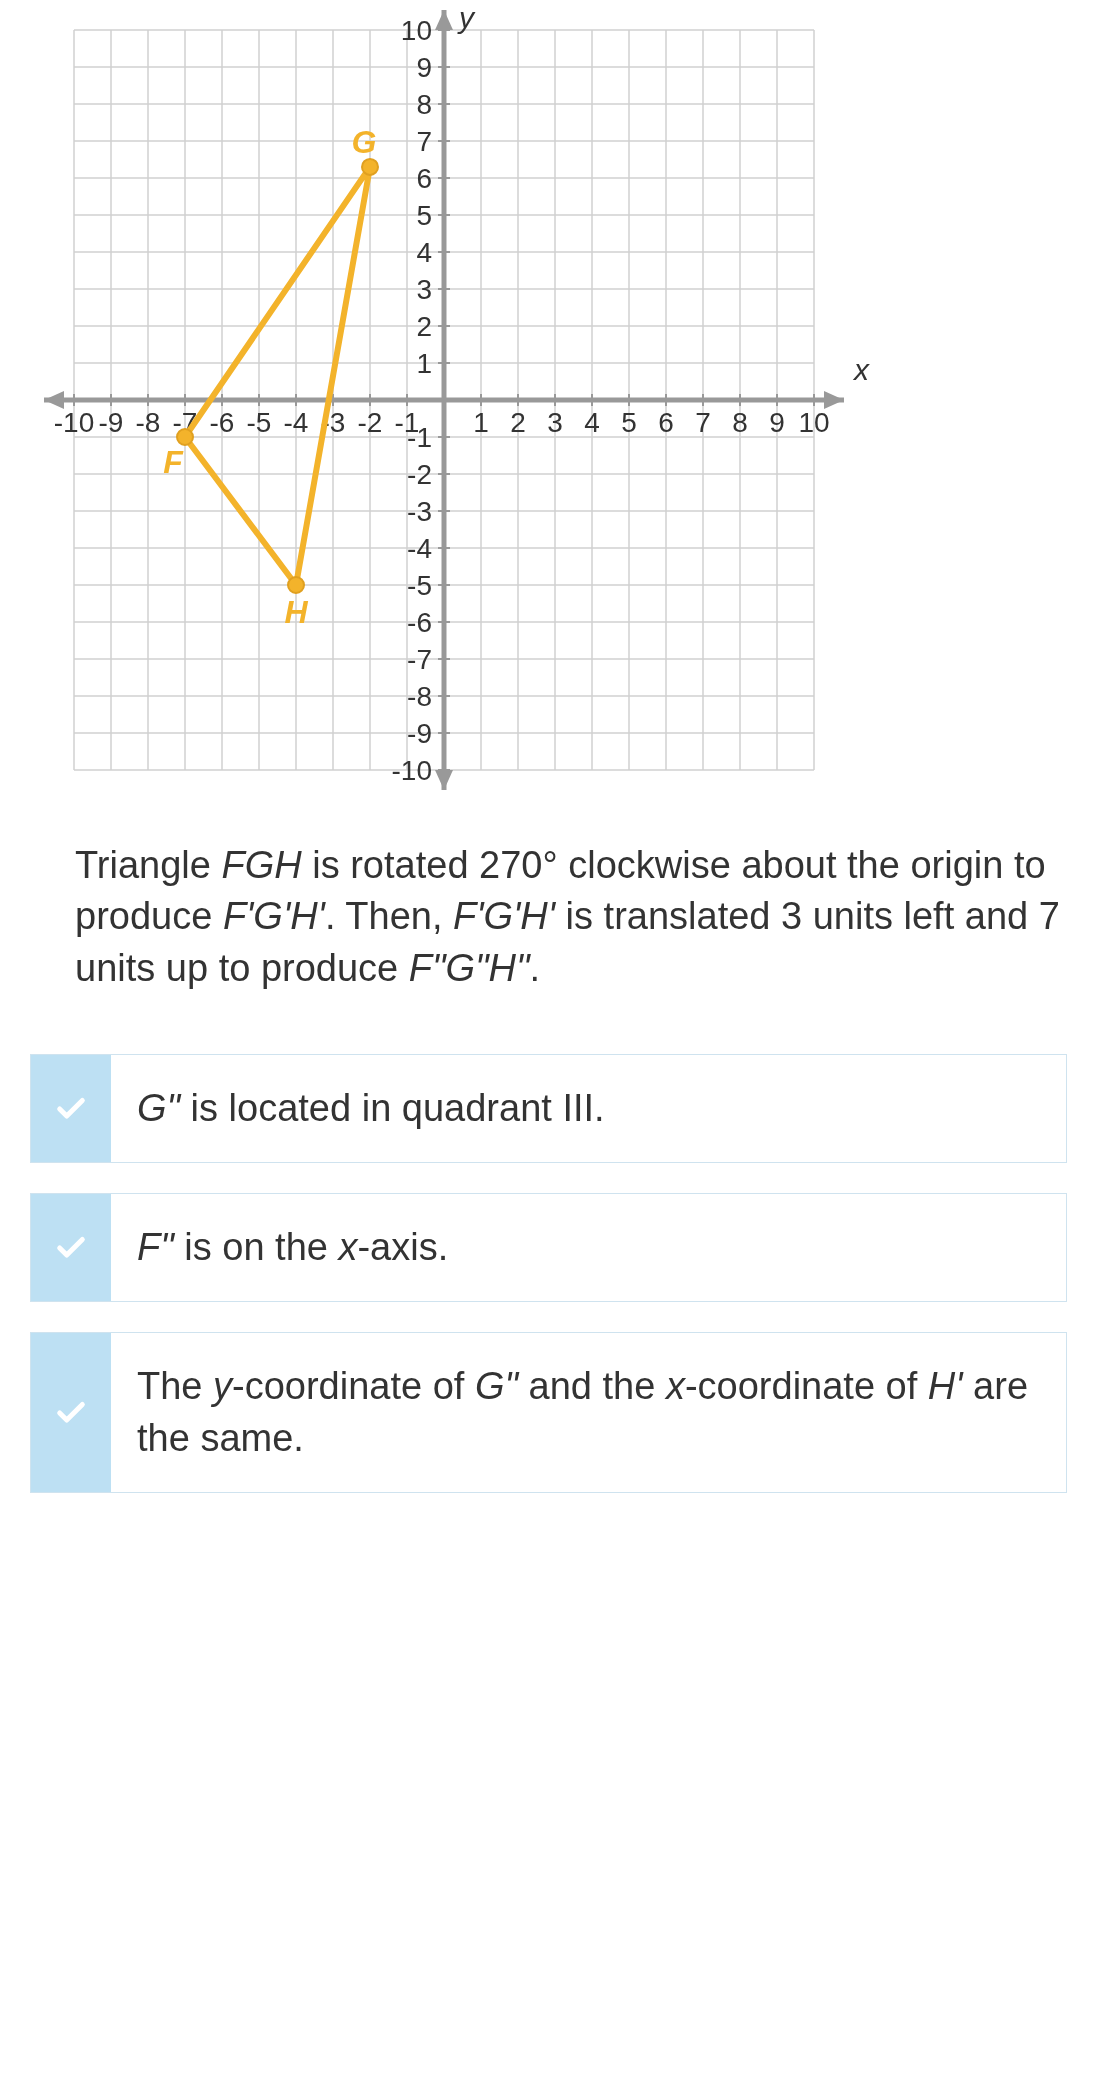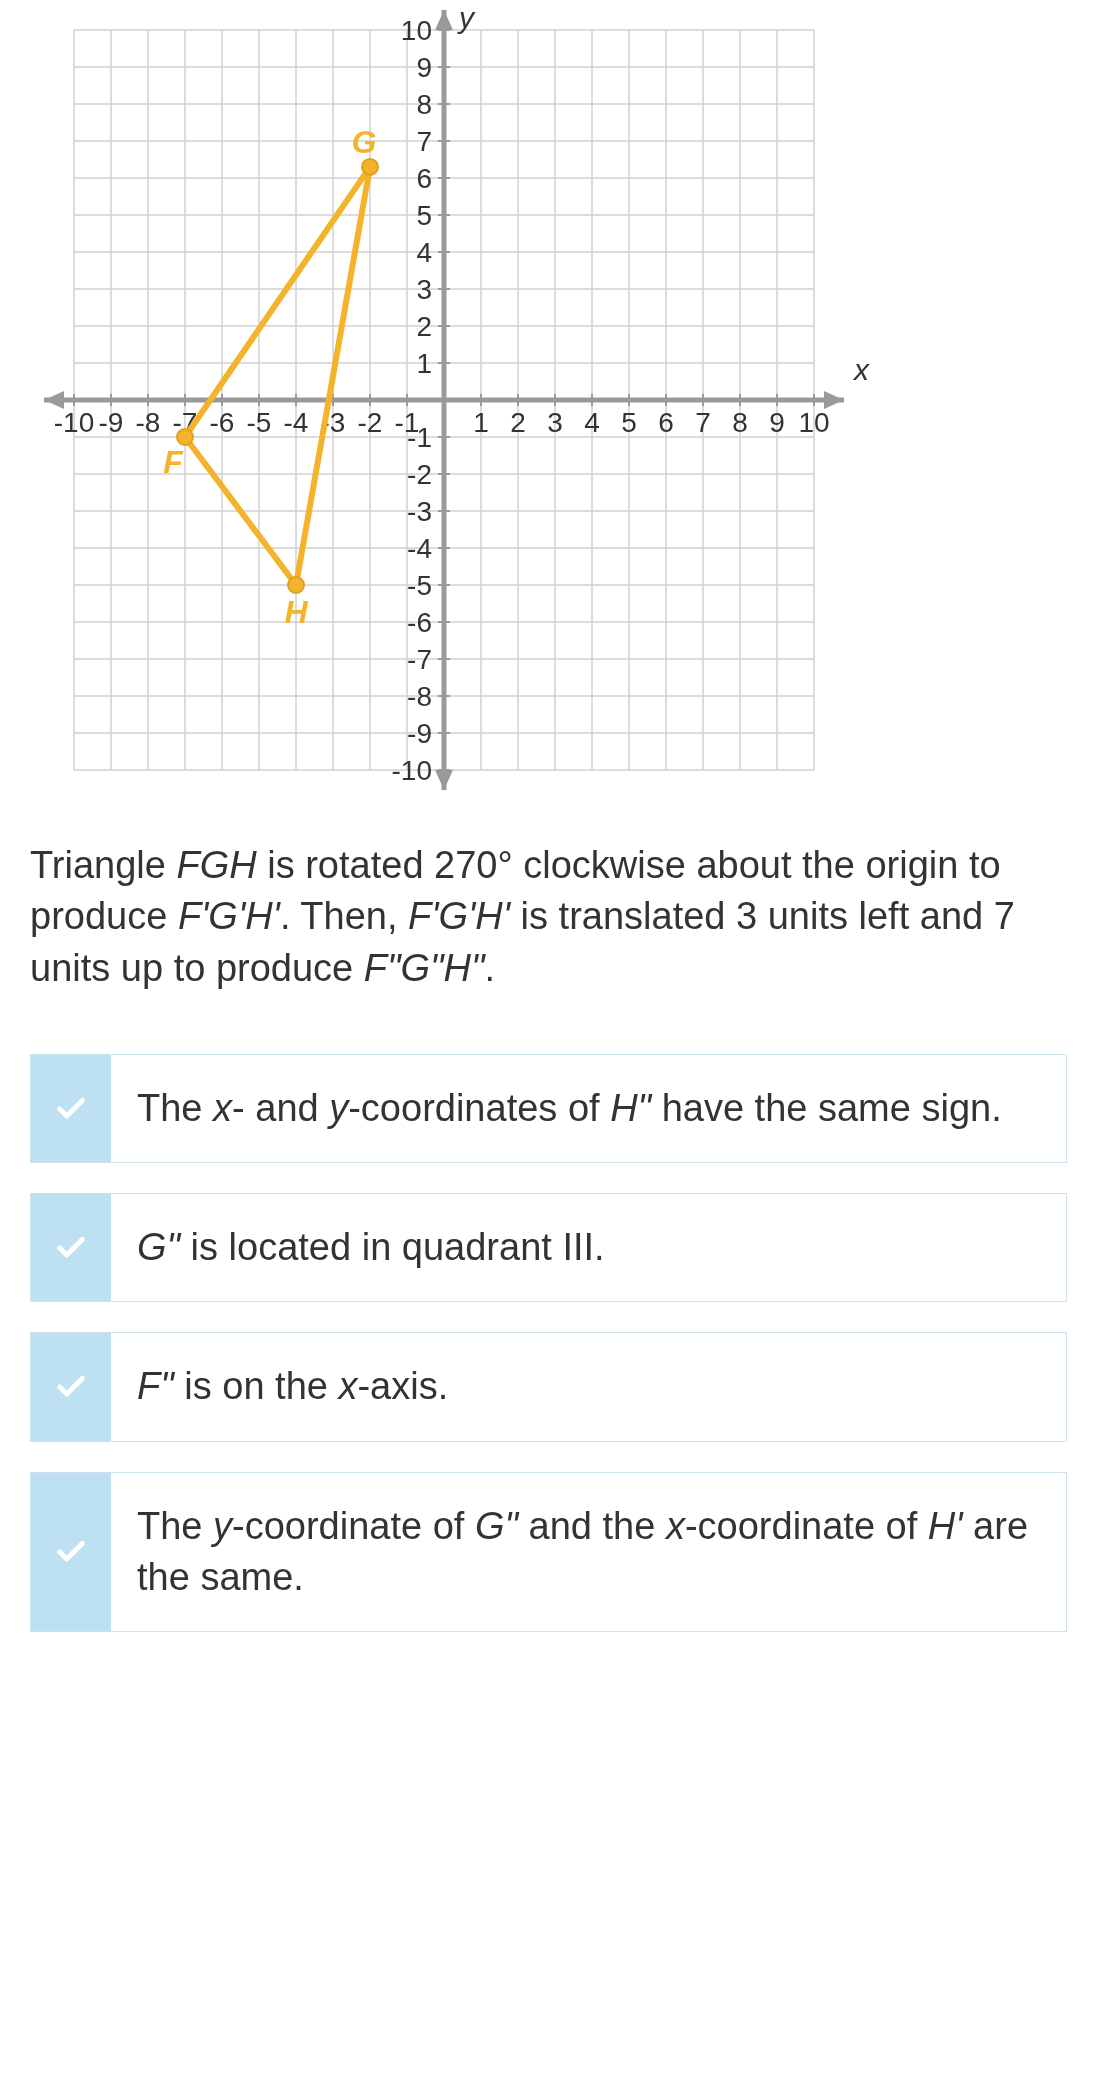--- a/index.html
+++ b/index.html
@@ -23,21 +23,21 @@
   .tri-line { stroke: #f3b32b; stroke-width: 6; fill: none; }
   .vertex-dot { fill: #f3b32b; stroke: #e0a020; stroke-width: 2; }
   .vertex-label { font-family: Verdana, sans-serif; font-size: 32px; font-weight: bold; font-style: italic; fill: #f3b32b; }
 
   .content {
     padding: 10px 30px 30px 30px;
     font-size: 38px;
     line-height: 1.35;
     color: #333;
   }
-  .content p { margin-bottom: 30px; }
+  .content p { margin-bottom: 30px; margin-left: 45px; }
   .it { font-style: italic; }
 
   .options { padding: 0 30px 30px 30px; }
   .option {
     display: flex;
     align-items: stretch;
     margin-bottom: 30px;
     border: 1px solid #cfe3ef;
     background: #fff;
   }
@@ -203,57 +203,47 @@
 </div>
 
 <div class="content">
   <p>
     <span>Triangle </span><span class="it">FGH</span><span> is rotated 270° clockwise about the origin to produce </span><span class="it">F'G'H'</span><span>. Then, </span><span class="it">F'G'H'</span><span> is translated 3 units left and 7 units up to produce </span><span class="it">F"G"H"</span><span>.</span>
   </p>
 </div>
 
 <div class="options">
 
+
   <div class="option">
     <div class="check">
       <svg viewBox="0 0 24 24">
           <path d="M4 12 L9 17 L20 6" stroke="#fff" stroke-width="3.5" fill="none" stroke-linecap="round" stroke-linejoin="round"></path>
         </svg>
     </div>
     <div class="text">
-      <span>The </span><span class="it">x</span><span>- and </span><span class="it">y</span><span>-coordinates of </span><span class="it">H"</span><span> have the same sign.</span>
+      <span class="it">G"</span><span> is located in quadrant III.</span>
     </div>
   </div>
 
   <div class="option">
     <div class="check">
       <svg viewBox="0 0 24 24">
           <path d="M4 12 L9 17 L20 6" stroke="#fff" stroke-width="3.5" fill="none" stroke-linecap="round" stroke-linejoin="round"></path>
         </svg>
     </div>
     <div class="text">
-      <span class="it">G"</span><span> is located in quadrant III.</span>
+      <span class="it">F"</span><span> is on the </span><span class="it">x</span><span>-axis.</span>
     </div>
   </div>
 
   <div class="option">
     <div class="check">
       <svg viewBox="0 0 24 24">
           <path d="M4 12 L9 17 L20 6" stroke="#fff" stroke-width="3.5" fill="none" stroke-linecap="round" stroke-linejoin="round"></path>
         </svg>
     </div>
     <div class="text">
-      <span class="it">F"</span><span> is on the </span><span class="it">x</span><span>-axis.</span>
+      <span>The </span><span class="it">y</span><span>-coordinate of </span><span class="it">G"</span><span> and the </span><span class="it">x</span><span>-coordinate of </span><span class="it">H'</span><span> are the same.</span>
     </div>
   </div>
 
-  <div class="option">
-    <div class="check">
-      <svg viewBox="0 0 24 24">
-          <path d="M4 12 L9 17 L20 6" stroke="#fff" stroke-width="3.5" fill="none" stroke-linecap="round" stroke-linejoin="round"></path>
-        </svg>
-    </div>
-    <div class="text">
-      <span>The </span><span class="it">y</span><span>-coordinate of </span><span class="it">G"</span><span> and the </span><span class="it">x</span><span>-coordinate of </span><span class="it">H'</span><span> are the same.</span>
-    </div>
-  </div>
-
 </div>
 
 </body></html>

